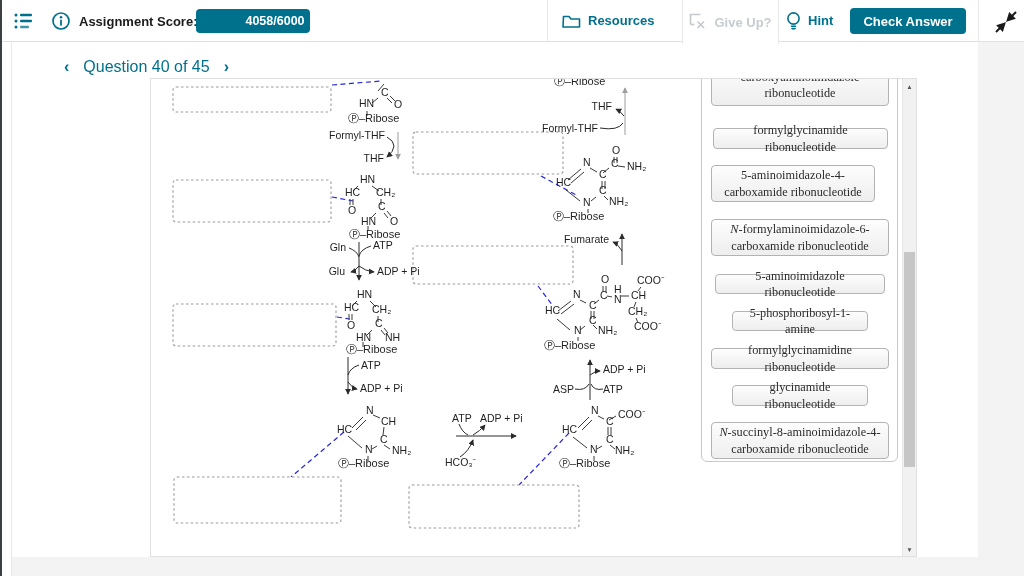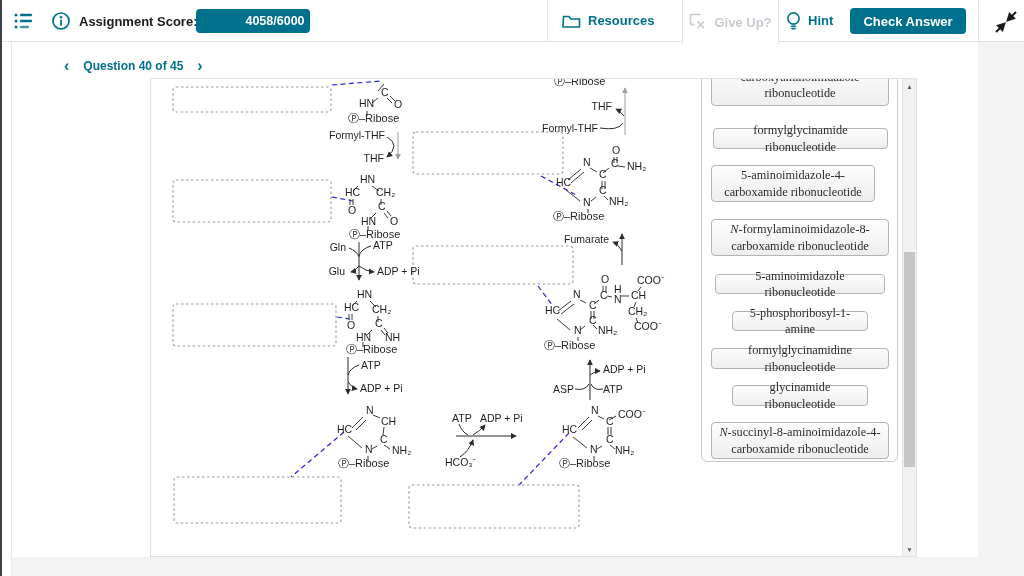--- a/index.html
+++ b/index.html
@@ -19,21 +19,21 @@
                border-left:1px solid #e4e6e7;border-right:1px solid #e4e6e7;display:flex;align-items:center;justify-content:center;gap:7px;
                font-size:13px;font-weight:bold;color:#c6cbd0;}
   .chk-btn{position:absolute;left:850px;top:8px;width:116px;height:26px;background:#00718c;border:none;border-radius:4px;
            color:#ffffff;font-size:13px;font-weight:bold;display:flex;align-items:center;justify-content:center;cursor:pointer;}
   .collapse{position:absolute;left:994px;top:10px;width:24px;height:24px;cursor:pointer;}
   
   .rail{position:absolute;left:2px;top:42px;width:9px;height:534px;background:#fff;border-right:1px solid #e7e9ea;}
   .content{position:absolute;left:12px;top:42px;width:966px;height:515px;background:#fff;}
   .qnav{position:absolute;left:52px;top:16px;display:flex;align-items:center;gap:14px;color:#00718c;}
   .qnav .chv{font-size:16px;font-weight:bold;cursor:pointer;line-height:1;}
-  .qnav .qlbl{font-size:12px;font-weight:bold;}
+  .qnav .qlbl{font-size:16px;font-weight:normal;}
   
   .stage{position:absolute;left:138px;top:36px;width:767px;height:479px;background:#fff;border:1px solid #e0e0e0;overflow:hidden;box-sizing:border-box;}
   .stage svg text{user-select:none;}
   .at{font:10.5px "Liberation Sans",sans-serif;fill:#1f1f1f;}
   .pr{font:11px "Liberation Sans",sans-serif;fill:#1f1f1f;}
   .rl{font:10.5px "Liberation Sans",sans-serif;fill:#1f1f1f;}
   .bd{stroke:#3a3a3a;stroke-width:1;}
   .ar{stroke:#2b2b2b;stroke-width:1;fill:none;}
   .arg{stroke:#9d9d9d;stroke-width:1;fill:none;}
   .cn{stroke:#2626e0;stroke-width:1.2;stroke-dasharray:5 3.5;}
@@ -404,21 +404,21 @@
       <div class="chip" style="left:9px;top:4px;width:178px;height:42px;">
         <span><span class="em"></span><span>carboxyaminoimidazole ribonucleotide</span></span>
       </div>
       <div class="chip" style="left:11px;top:68px;width:175px;height:21px;">
         <span><span class="em"></span><span>formylglycinamide ribonucleotide</span></span>
       </div>
       <div class="chip" style="left:9px;top:105px;width:164px;height:37px;">
         <span><span class="em"></span><span>5-aminoimidazole-4-carboxamide ribonucleotide</span></span>
       </div>
       <div class="chip" style="left:9px;top:159px;width:178px;height:37px;">
-        <span><span class="em">N</span><span>-formylaminoimidazole-8-carboxamide ribonucleotide</span></span>
+        <span><span class="em">N</span><span>-formylaminoimidazole-6-carboxamide ribonucleotide</span></span>
       </div>
       <div class="chip" style="left:13px;top:214px;width:170px;height:20px;">
         <span><span class="em"></span><span>5-aminoimidazole ribonucleotide</span></span>
       </div>
       <div class="chip" style="left:30px;top:251px;width:136px;height:20px;">
         <span><span class="em"></span><span>5-phosphoribosyl-1-amine</span></span>
       </div>
       <div class="chip" style="left:30px;top:325px;width:136px;height:21px;">
         <span><span class="em"></span><span>glycinamide ribonucleotide</span></span>
       </div>

